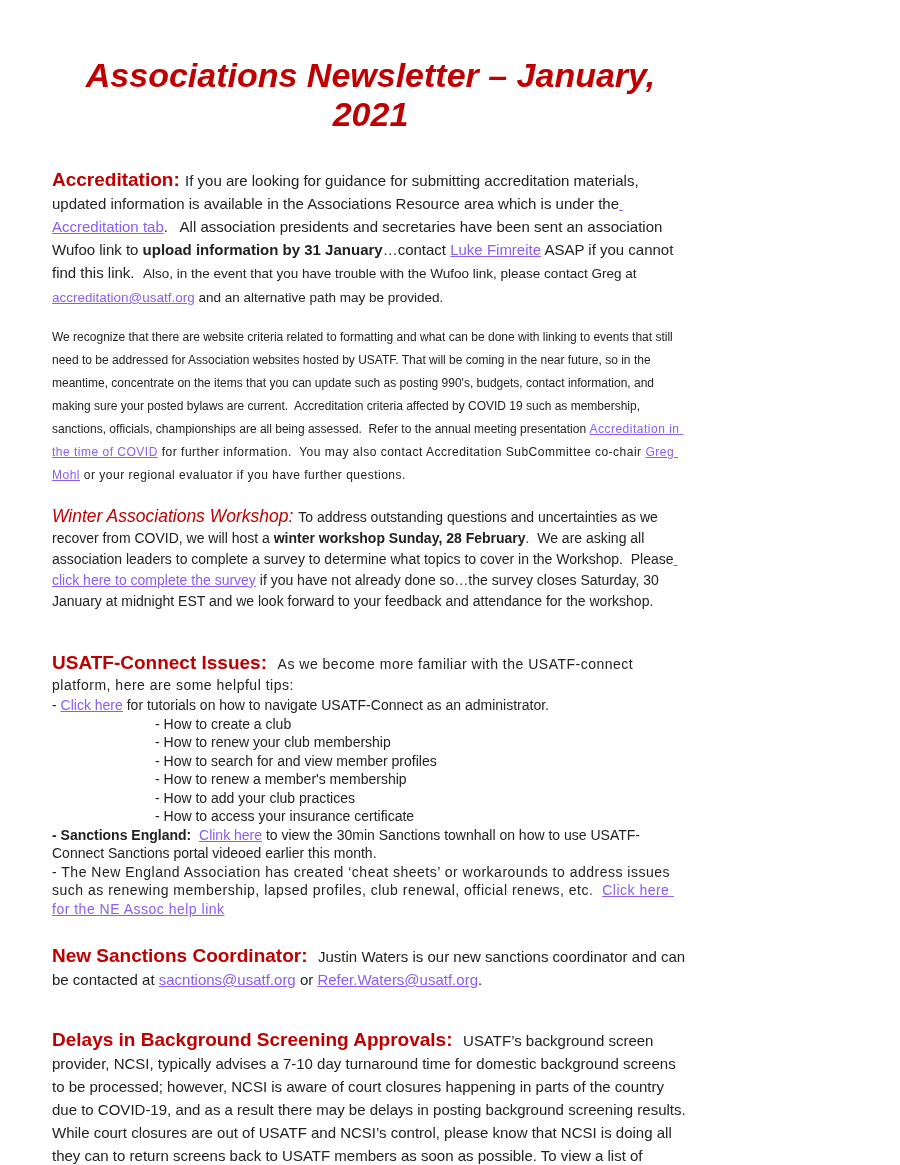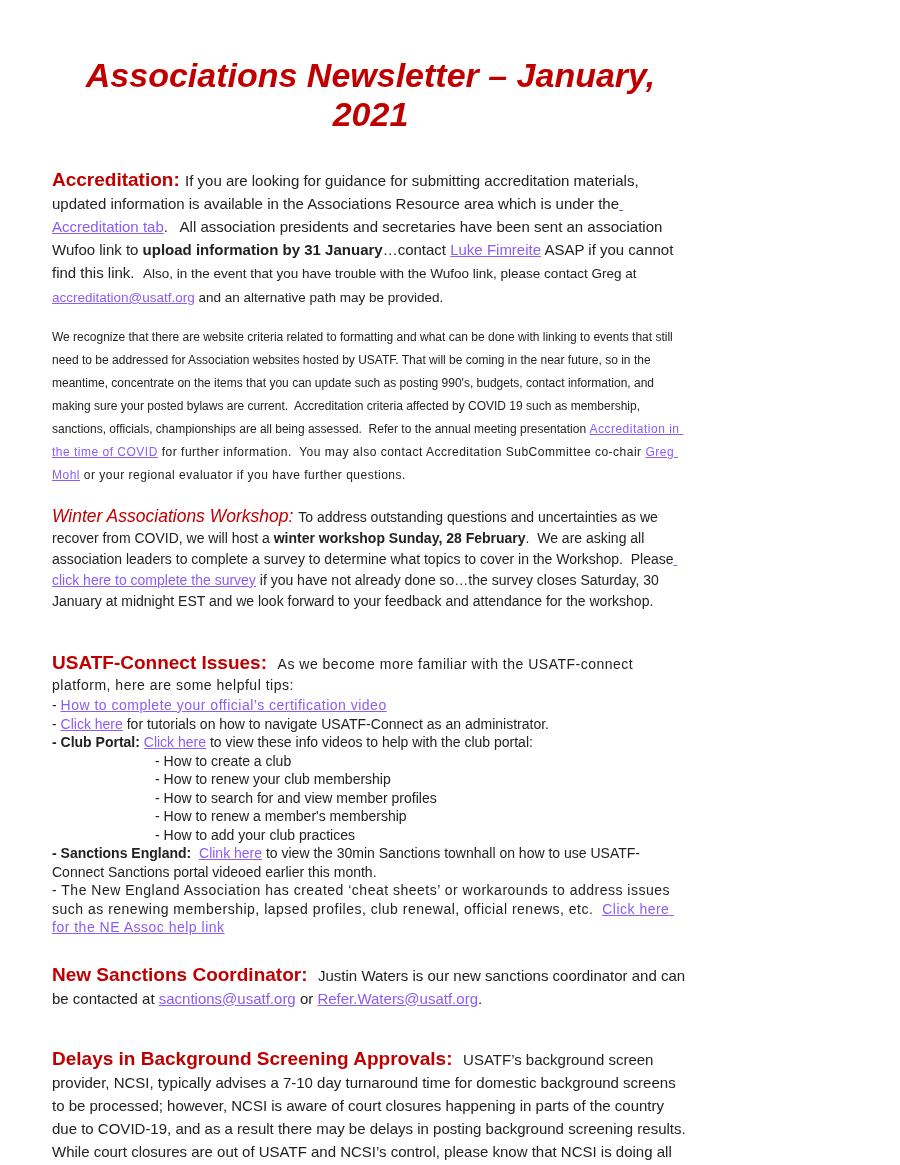--- a/index.html
+++ b/index.html
@@ -41,29 +41,28 @@
   <h1 class="title">Associations Newsletter – January, 2021</h1>
 
   <p class="para rich"><span class="sechead">Accreditation: </span><span>If you are looking for guidance for submitting accreditation materials, updated information is available in the Associations Resource area which is under the</span><a href="#" class="lnk"> Accreditation tab</a><span>.   All association presidents and secretaries have been sent an association Wufoo link to </span><span class="b">upload information by 31 January</span><span>…contact </span><a href="#" class="lnk">Luke Fimreite</a><span> ASAP if you cannot find this link.  </span><span class="sm">Also, in the event that you have trouble with the Wufoo link, please contact Greg at </span><a href="#" class="lnk sm">accreditation@usatf.org</a><span class="sm"> and an alternative path may be provided.</span></p>
 
   <p class="para2 rich"><span>We recognize that there are website criteria related to formatting and what can be done with linking to events that still need to be addressed for Association websites hosted by USATF. That will be coming in the near future, so in the meantime, concentrate on the items that you can update such as posting 990's, budgets, contact information, and making sure your posted bylaws are current.  Accreditation criteria affected by COVID 19 such as membership, sanctions, officials, championships are all being assessed.  Refer to the annual meeting presentation </span><a href="#" class="lnk sp">Accreditation in the time of COVID</a><span class="sp"> for further information.  You may also contact Accreditation SubCommittee co-chair </span><a href="#" class="lnk sp">Greg Mohl</a><span class="sp"> or your regional evaluator if you have further questions.</span></p>
 
   <p class="workshop rich"><span class="sechead-sm">Winter Associations Workshop: </span><span>To address outstanding questions and uncertainties as we recover from COVID, we will host a </span><span class="b">winter workshop Sunday, 28 February</span><span>.  We are asking all association leaders to complete a survey to determine what topics to cover in the Workshop.  Please</span><a href="#" class="lnk"> click here to complete the survey</a><span> if you have not already done so…the survey closes Saturday, 30 January at midnight EST and we look forward to your feedback and attendance for the workshop.</span></p>
 
   <div>
     <p class="connect-intro rich"><span class="sechead">USATF-Connect Issues:  </span><span class="sp">As we become more familiar with the USATF-connect platform, here are some helpful tips:</span></p>
-    <div class="connect-line rich"><span>- </span><a href="#" class="lnk sp">How to complete your official’s certification video</a></div>
     <div class="connect-line rich"><span>- </span><a href="#" class="lnk">Click here</a><span> for tutorials on how to navigate USATF-Connect as an administrator.</span></div>
-    <div class="connect-line rich"><span class="b">- Club Portal: </span><a href="#" class="lnk">Click here</a><span> to view these info videos to help with the club portal:</span></div>
     <div class="sublist">
         <div class="subitem">- How to create a club</div>
         <div class="subitem">- How to renew your club membership</div>
         <div class="subitem">- How to search for and view member profiles</div>
         <div class="subitem">- How to renew a member's membership</div>
         <div class="subitem">- How to add your club practices</div>
+        <div class="subitem">- How to access your insurance certificate</div>
       </div>
     <div class="connect-line rich"><span class="b">- Sanctions England:  </span><a href="#" class="lnk">Clink here</a><span> to view the 30min Sanctions townhall on how to use USATF-Connect Sanctions portal videoed earlier this month.</span></div>
     <div class="connect-line rich"><span class="sp">- The New England Association has created ‘cheat sheets’ or workarounds to address issues such as renewing membership, lapsed profiles, club renewal, official renews, etc.  </span><a href="#" class="lnk sp">Click here for the NE Assoc help link</a></div>
   </div>
 
   <div class="gap-lg"></div>
 
   <p class="para rich"><span class="sechead">New Sanctions Coordinator:  </span><span>Justin Waters is our new sanctions coordinator and can be contacted at </span><a href="#" class="lnk">sacntions@usatf.org</a><span> or </span><a href="#" class="lnk">Refer.Waters@usatf.org</a><span>.</span></p>
 
   <div class="gap-md"></div>

